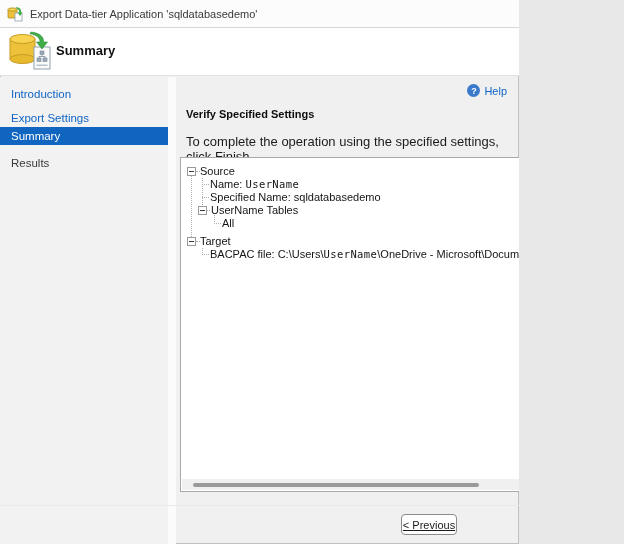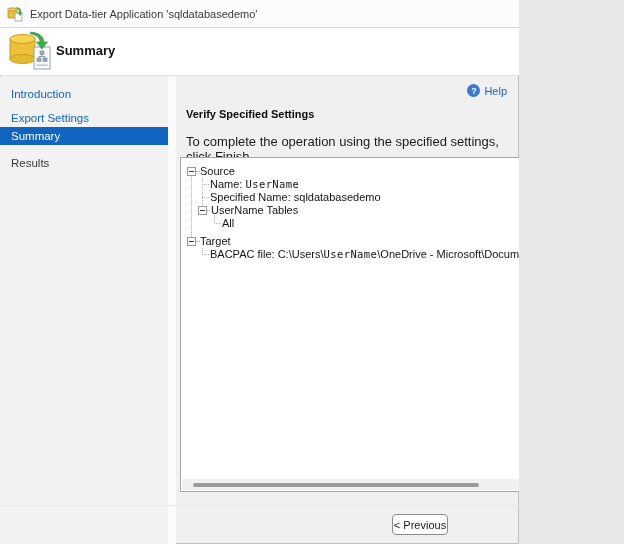--- a/index.html
+++ b/index.html
@@ -58,21 +58,21 @@
   .hline { position:absolute; height:0; border-top:1px dotted #b0b0b0; }
   .hscroll-track { position:absolute; left:1px; right:1px; bottom:1px; height:11px; background:#f0f0f0; }
   .hscroll-thumb { position:absolute; left:11px; bottom:3px; width:286px; height:4px; border-radius:2px; background:#9a9a9a; cursor:pointer; }
   
   .footer-sep { position:absolute; left:0; top:505px; width:624px; height:1px; background:#e9e9e9; }
   .btn {
     position:absolute; height:21px; background:#fefefe; border:1px solid #8b8b8b;
     border-radius:4px; font-size:11px; color:#1a1a1a; font-family:inherit; cursor:pointer;
     display:flex; align-items:center; justify-content:center;
   }
-  .btn-prev { left:392px; top:514px; width:56px; }
+  .btn-prev { left:401px; top:514px; width:56px;text-decoration:underline; }
   .btn-finish { left:479px; top:513px; width:66px; height:22px; border:2px solid #4a90d9; border-radius:5px; }
   .btn-cancel { left:558px; top:514px; width:53px; }
 </style>
 </head>
 <body>
 
 <div class="window">
 
   <div class="titlebar">
     <svg class="app-icon" viewBox="0 0 16 16">

